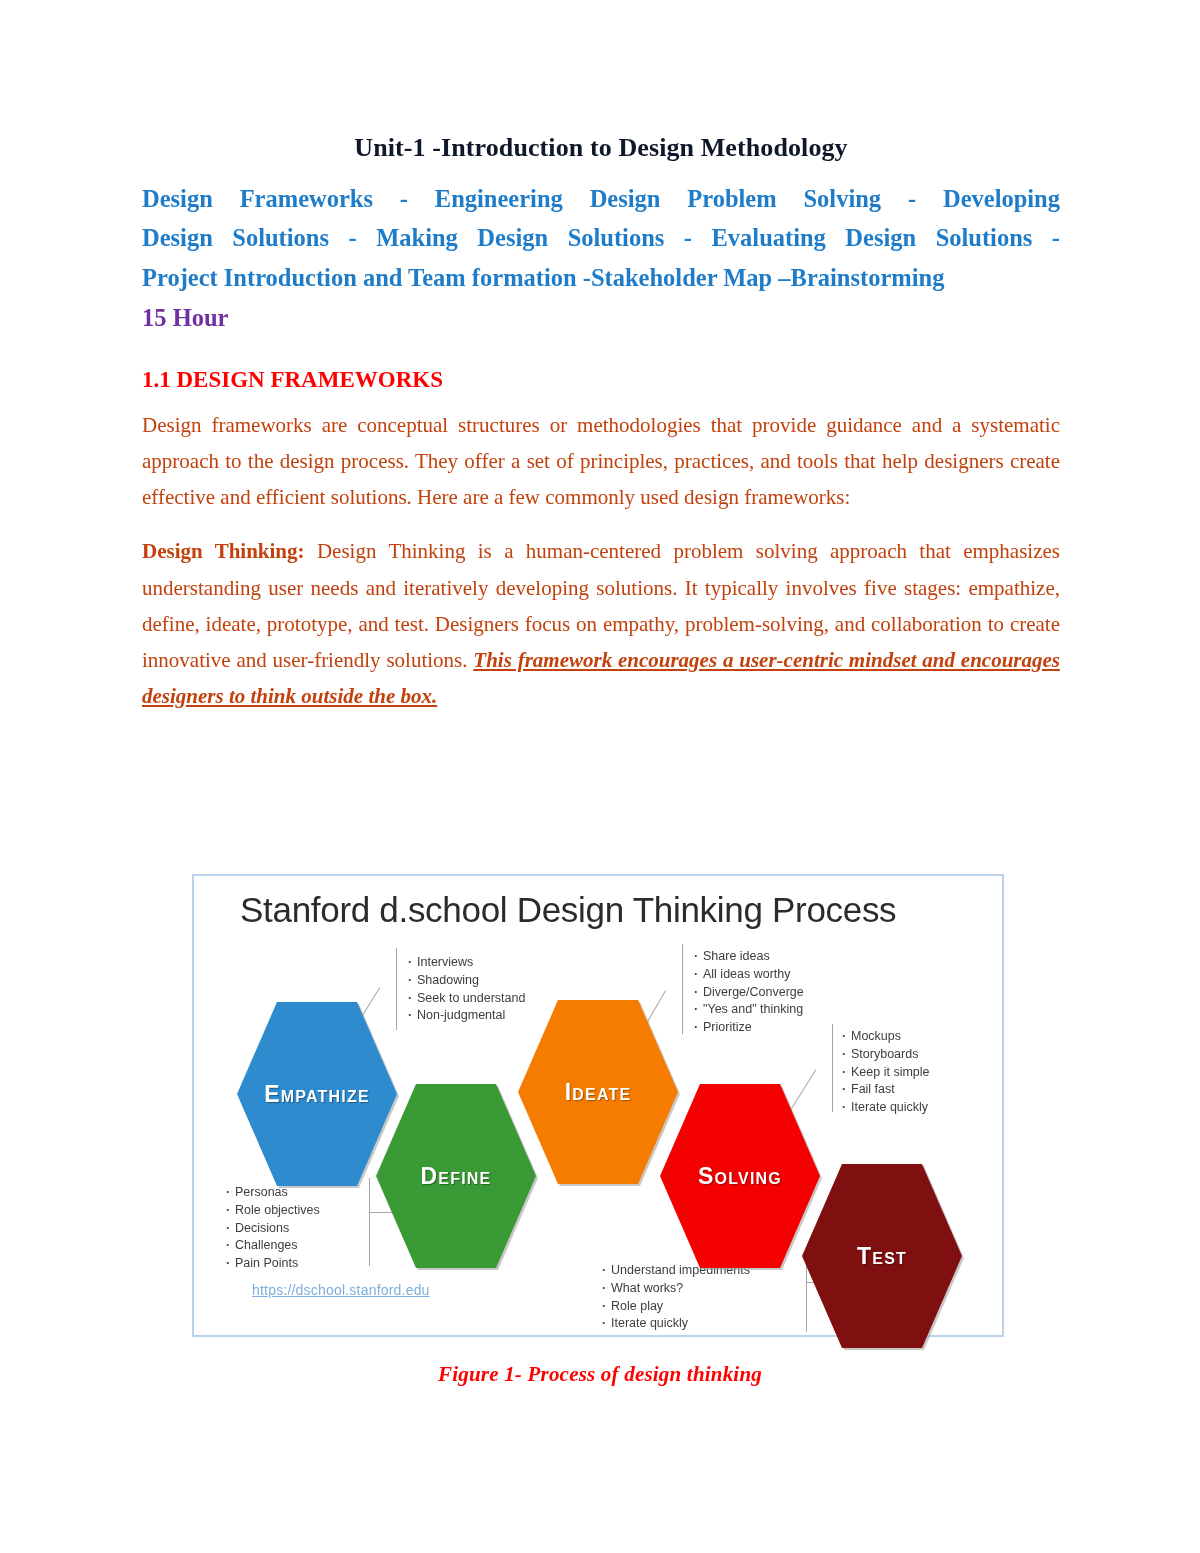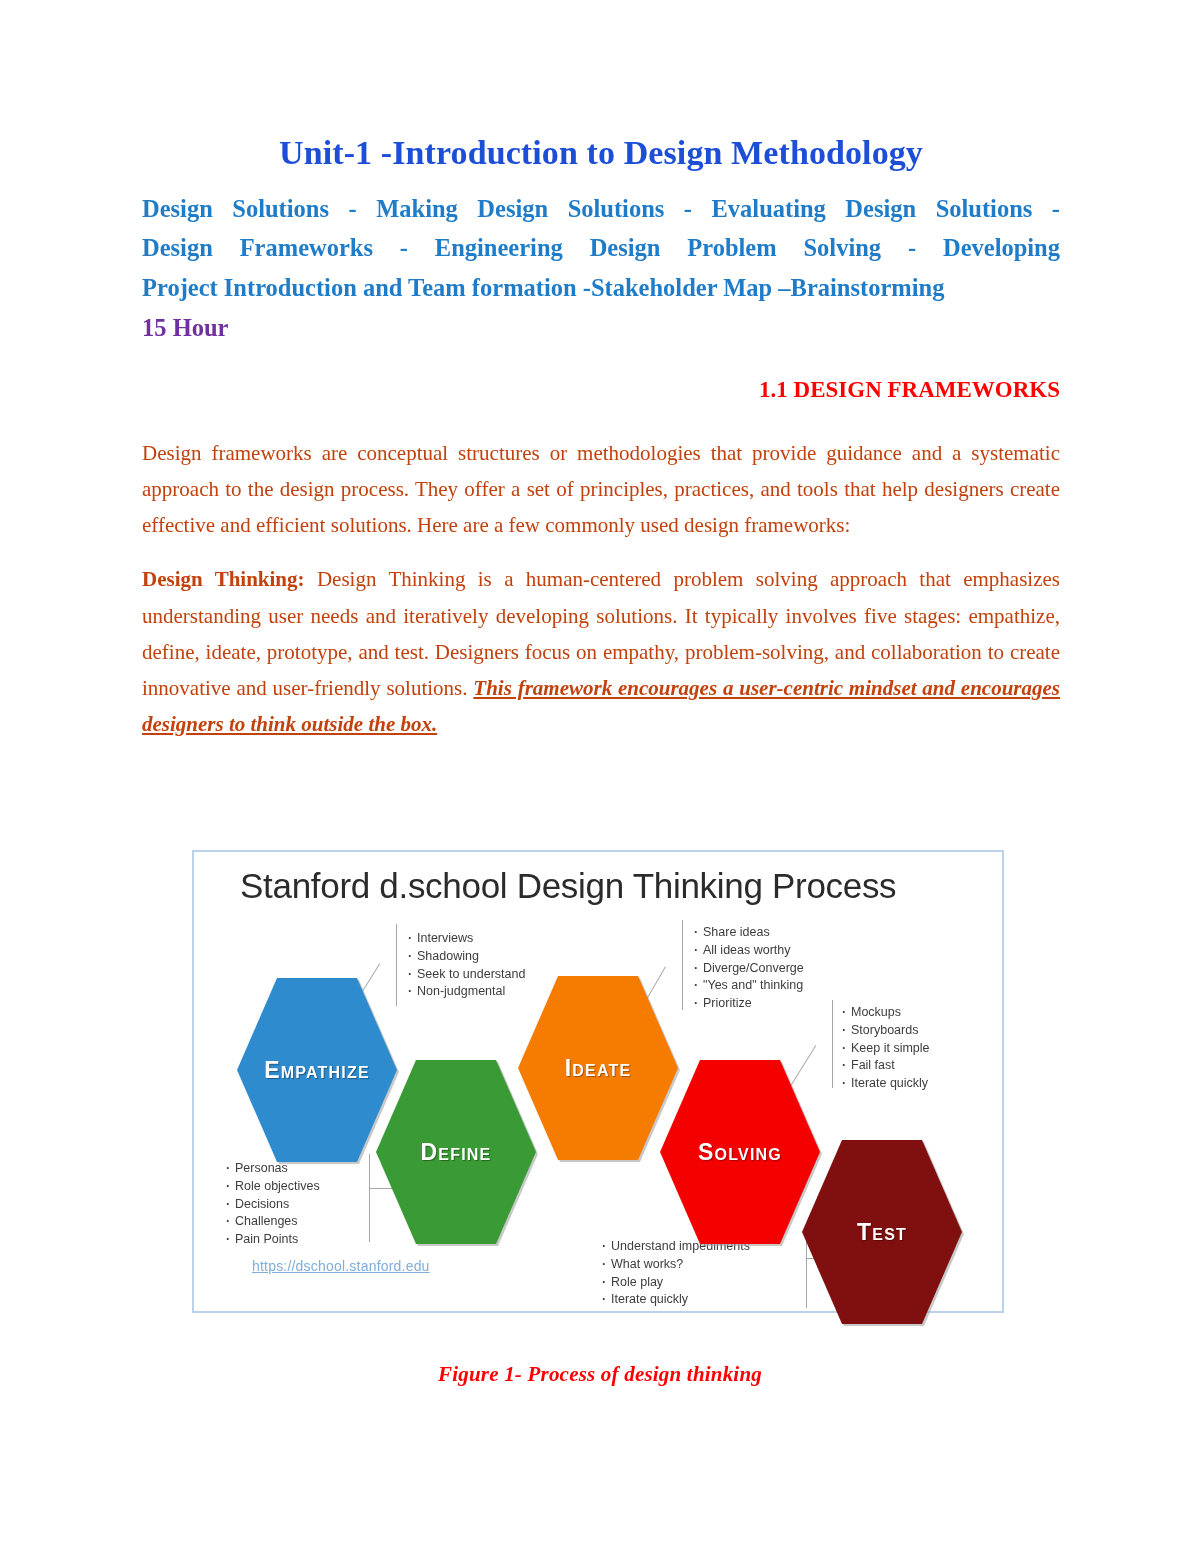--- a/index.html
+++ b/index.html
@@ -26,23 +26,23 @@
   .content {
     position: absolute;
     left: 142px;
     top: 132px;
     width: 918px;
   }
 
   
   .doc-title {
     font-family: "Liberation Serif", serif;
-    font-size: 34px;
-    font-weight: bold;
-    color: #1d4ed8;
+    font-size: 26px;
+    font-weight: bold;
+    color: #0f172a;
     text-align: center;
     line-height: 1.25;
     margin: 0 0 14px 0;
     letter-spacing: 0.1px;
   }
 
   .subtitle {
     font-family: "Liberation Serif", serif;
     font-size: 24.5px;
     font-weight: bold;
@@ -65,23 +65,22 @@
   }
   .subtitle .jline.nojust {
     text-align-last: left;
   }
 
   .section-heading {
     font-family: "Liberation Serif", serif;
     font-size: 23px;
     font-weight: bold;
     color: #FF0000;
-    margin: 28px 0 30px 0;
+    margin: 28px 0 12px 0;
     line-height: 1.3;
-    text-align: right;
   }
 
   
   .body-par {
     font-family: "Liberation Serif", serif;
     font-size: 21px;
     color: #c2410c;
     text-align: justify;
     line-height: 1.72;
     margin: 0 0 18px 0;
@@ -90,21 +89,21 @@
   .emph {
     font-weight: bold;
     font-style: italic;
     text-decoration: underline;
   }
 
   
   .figure-wrap {
     position: absolute;
     left: 192px;
-    top: 850px;
+    top: 874px;
     width: 812px;
     height: 463px;
     border: 2px solid #BBD2EA;
     background: #ffffff;
     box-sizing: border-box;
     text-decoration: underline;
   }
 
   .fig-title {
     position: absolute;
@@ -203,22 +202,22 @@
 </head>
 <body>
 
 <div class="page">
 
   <div class="content">
 
     <h1 class="doc-title">Unit-1 -Introduction to Design Methodology</h1>
 
     <div class="subtitle">
+      <span class="jline">Design Frameworks - Engineering Design Problem Solving - Developing</span>
       <span class="jline">Design Solutions - Making Design Solutions - Evaluating Design Solutions -</span>
-      <span class="jline">Design Frameworks - Engineering Design Problem Solving - Developing</span>
       <span class="jline nojust">Project Introduction and Team formation -Stakeholder Map –Brainstorming</span>
       <span class="lastline">15 Hour</span>
     </div>
 
     <h2 class="section-heading">1.1 DESIGN FRAMEWORKS</h2>
 
     <p class="body-par">Design frameworks are conceptual structures or methodologies that provide guidance and a systematic approach to the design process. They offer a set of principles, practices, and tools that help designers create effective and efficient solutions. Here are a few commonly used design frameworks:</p>
 
     <p class="body-par"><span class="bold-lead">Design Thinking:</span><span> Design Thinking is a human-centered problem solving approach that emphasizes understanding user needs and iteratively developing solutions. It typically involves five stages: empathize, define, ideate, prototype, and test. Designers focus on empathy, problem-solving, and collaboration to create innovative and user-friendly solutions. </span><span class="emph">This framework encourages a user-centric mindset and encourages designers to think outside the box.</span></p>
 

